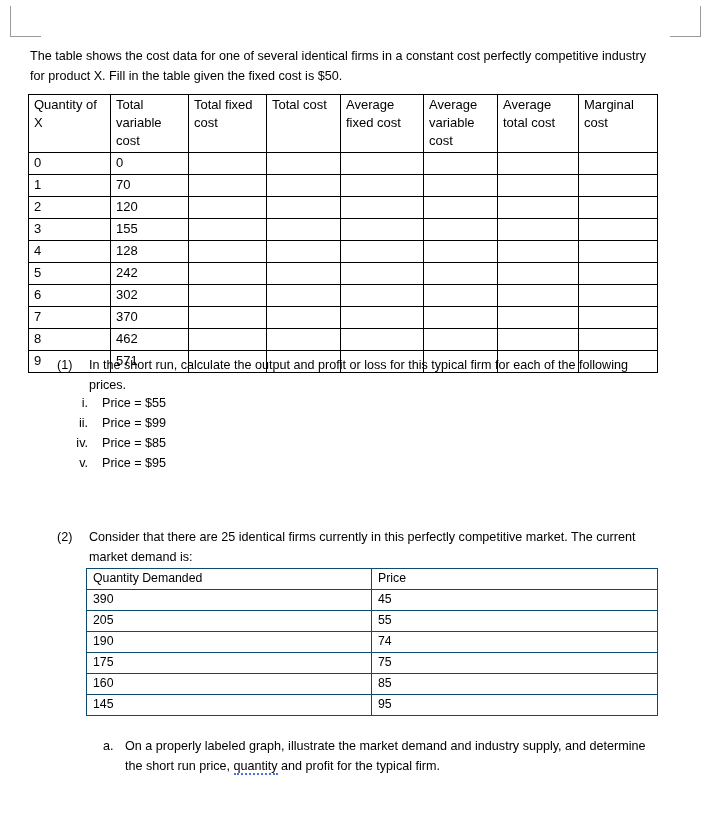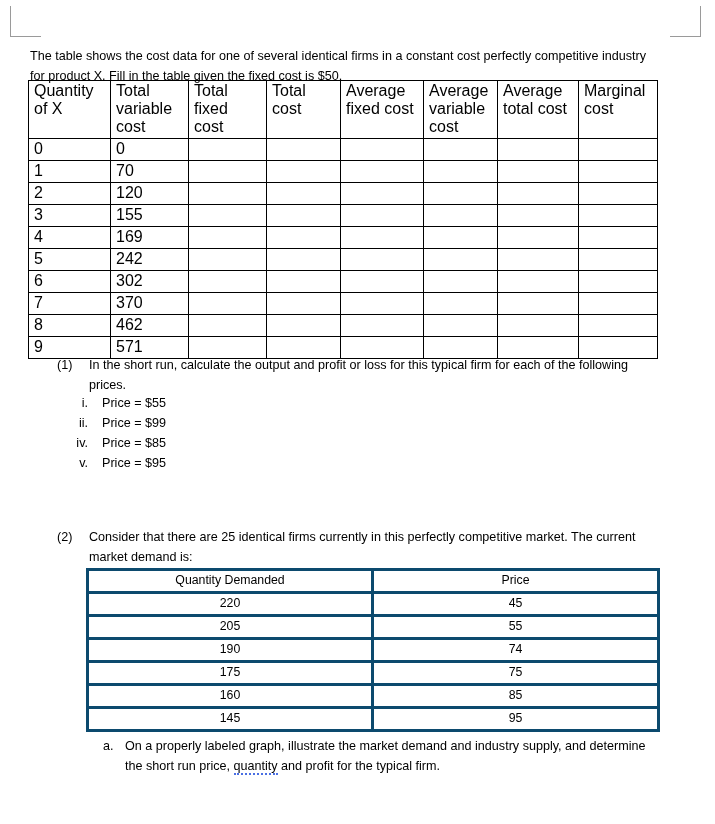--- a/index.html
+++ b/index.html
@@ -45,23 +45,23 @@
   }
 
   
   table {
     border-collapse: collapse;
     table-layout: fixed;
   }
   .cost-table {
     position: absolute;
     left: 28px;
-    top: 80px;
+    top: 94px;
     width: 629px;
-    font-size: 16px;
+    font-size: 13px;
   }
   .cost-table th, .cost-table td {
     border: 1px solid #000000;
     vertical-align: top;
     text-align: left;
     font-weight: normal;
     padding: 1px 5px 2px 5px;
     line-height: 18px;
   }
   .cost-table th {
@@ -126,23 +126,23 @@
 
   
   .demand-table {
     position: absolute;
     left: 86px;
     top: 568px;
     width: 571px;
     font-size: 12.3px;
   }
   .demand-table th, .demand-table td {
-    border: 3px solid #0c4a6e;
+    border: 1px solid #0c4a6e;
     vertical-align: top;
-    text-align: center;
+    text-align: left;
     font-weight: normal;
     padding: 1px 6px 2px 6px;
     line-height: 17px;
     height: 15px;
   }
   .demand-table col.d0 { width: 285px; }
   .demand-table col.d1 { width: 286px; }
 
   
   #q-a {
@@ -229,21 +229,21 @@
           <td>155</td>
           <td></td>
           <td></td>
           <td></td>
           <td></td>
           <td></td>
           <td></td>
         </tr>
         <tr>
           <td>4</td>
-          <td>169</td>
+          <td>128</td>
           <td></td>
           <td></td>
           <td></td>
           <td></td>
           <td></td>
           <td></td>
         </tr>
         <tr>
           <td>5</td>
           <td>242</td>
@@ -338,21 +338,21 @@
         <col class="d1">
       </colgroup>
     <thead>
       <tr>
         <th>Quantity Demanded</th>
         <th>Price</th>
       </tr>
     </thead>
     <tbody id="demand-table-body">
         <tr>
-          <td>220</td>
+          <td>390</td>
           <td>45</td>
         </tr>
         <tr>
           <td>205</td>
           <td>55</td>
         </tr>
         <tr>
           <td>190</td>
           <td>74</td>
         </tr>

